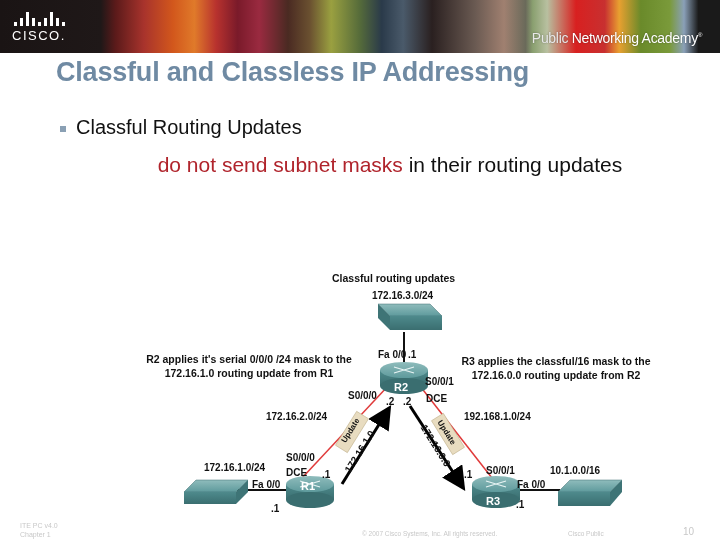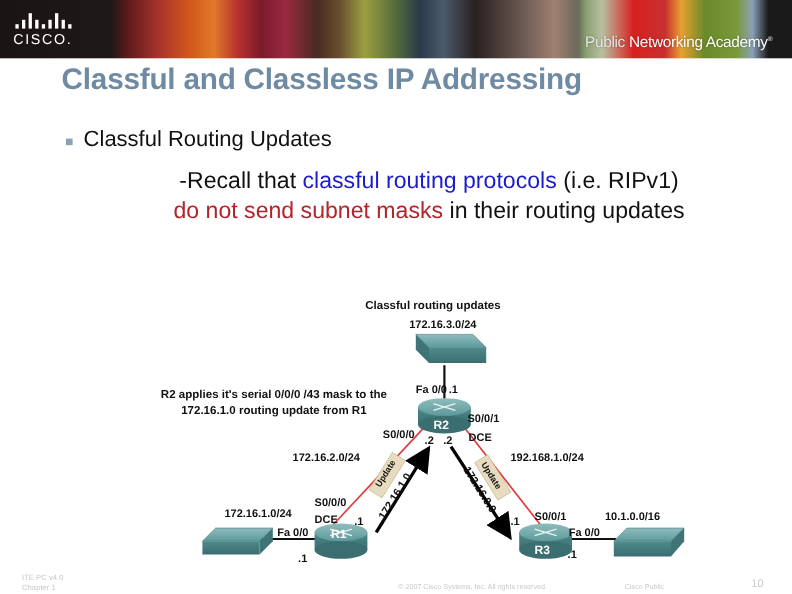--- a/index.html
+++ b/index.html
@@ -45,21 +45,20 @@
 </div>
 
 <div class="title">Classful and Classless IP Addressing</div>
 
 <div class="bullet-row">
   <div class="bullet-sq"></div>
   <span>Classful Routing Updates</span>
 </div>
 
 <div class="body-text">
-  <div><span>-Recall that </span><span class="blue">classful routing protocols</span><span> (i.e. RIPv1)</span></div>
   <div><span class="red">do not send subnet masks</span><span> in their routing updates</span></div>
 </div>
 
 <div class="diagram">
   <svg width="560" height="254" style="position:absolute;left:0;top:0">
     <defs>
       <linearGradient id="devTop" x1="0" y1="0" x2="0" y2="1">
         <stop offset="0" stop-color="#8fbcbc"></stop>
           <stop offset="1" stop-color="#5e9a9c"></stop>
       </linearGradient>
@@ -124,24 +123,26 @@
     </g>
     <g transform="translate(318,168) rotate(58)">
       <rect x="-20" y="-7" width="40" height="14" fill="#e8dcc0" stroke="#b8a880" stroke-width="0.5"></rect>
     </g>
   </svg>
 
   <div class="lbl" style="left:202px;top:6px;font-size:10.5px">Classful routing updates</div>
   <div class="lbl" style="left:242px;top:24px">172.16.3.0/24</div>
 
   <div class="caption" style="left:4px;top:86px;width:230px">
-    <div>R2 applies it's serial 0/0/0 /43 mask to the</div>
+    <div>R2 applies it's serial 0/0/0 /24 mask to the</div>
     <div>172.16.1.0 routing update from R1</div>
   </div>
   <div class="caption" style="left:326px;top:88px;width:200px">
+    <div>R3 applies the classful/16 mask to the</div>
+    <div>172.16.0.0 routing update from R2</div>
   </div>
 
   <div class="lbl" style="left:248px;top:83px">Fa 0/0</div>
   <div class="lbl" style="left:278px;top:83px">.1</div>
   <div class="lbl" style="left:264px;top:115px;color:#fff;font-size:11px">R2</div>
   <div class="lbl" style="left:218px;top:124px">S0/0/0</div>
   <div class="lbl" style="left:295px;top:110px">S0/0/1</div>
   <div class="lbl" style="left:296px;top:127px">DCE</div>
   <div class="lbl" style="left:256px;top:130px">.2</div>
   <div class="lbl" style="left:273px;top:130px">.2</div>

